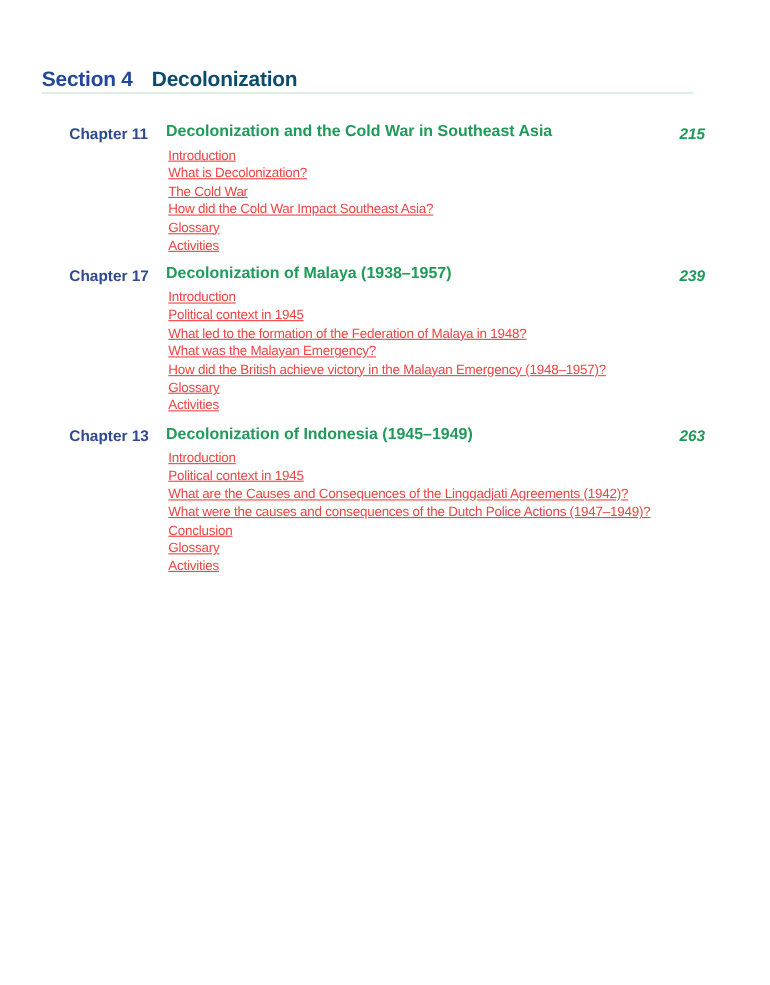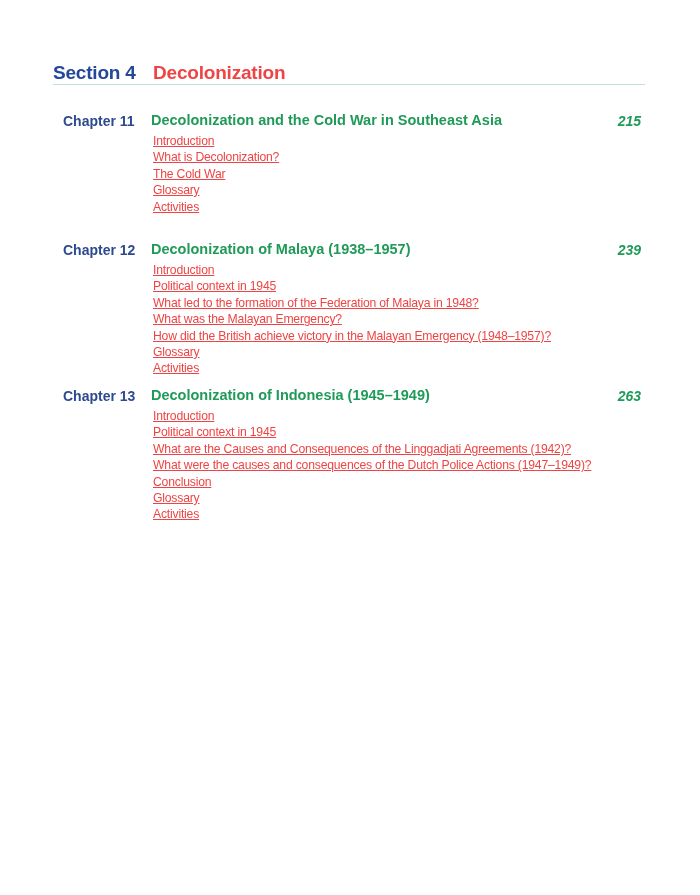--- a/index.html
+++ b/index.html
@@ -1,30 +1,30 @@
 <!DOCTYPE html>
 <html><head>
 <meta charset="utf-8">
 <style>
   html, body { margin: 0; padding: 0; background: #ffffff; }
   body {
     width: 700px; height: 895px; position: relative; overflow: hidden;
     font-family: "Liberation Sans", "DejaVu Sans", sans-serif;
   }
   .section-header {
-    position: absolute; left: 53px; top: 60px; width: 592px; height: 24px;
+    position: absolute; left: 38px; top: 60px; width: 592px; height: 24px;
     border-bottom: 1.5px solid #bfe3d0;
   }
   .section-num {
     position: absolute; left: 0; top: 2px;
     font-size: 19px; font-weight: bold; color: #23479a; letter-spacing: -0.2px;
   }
   .section-title {
     position: absolute; left: 100px; top: 2px;
-    font-size: 19px; font-weight: bold; color: #ef4444; letter-spacing: -0.2px;
+    font-size: 19px; font-weight: bold; color: #0c4a6e; letter-spacing: -0.2px;
   }
   .chapter { position: absolute; left: 0; width: 700px; }
   .ch-label {
     position: absolute; left: 63px; top: 0;
     font-size: 14px; font-weight: bold; color: #2d4a8f;
   }
   .ch-title {
     position: absolute; left: 151px; top: -1px;
     font-size: 14.5px; font-weight: bold; color: #1f9a58;
   }
@@ -50,27 +50,28 @@
 </div>
 
 <div class="chapter" style="top:113px;">
   <span class="ch-label">Chapter 11</span>
   <span class="ch-title">Decolonization and the Cold War in Southeast Asia</span>
   <span class="ch-page">215</span>
   <ul class="ch-items">
     <li>Introduction</li>
     <li>What is Decolonization?</li>
     <li>The Cold War</li>
+    <li>How did the Cold War Impact Southeast Asia?</li>
     <li>Glossary</li>
     <li>Activities</li>
   </ul>
 </div>
 
 <div class="chapter" style="top:242px;">
-  <span class="ch-label">Chapter 12</span>
+  <span class="ch-label">Chapter 17</span>
   <span class="ch-title">Decolonization of Malaya (1938–1957)</span>
   <span class="ch-page">239</span>
   <ul class="ch-items">
     <li>Introduction</li>
     <li>Political context in 1945</li>
     <li>What led to the formation of the Federation of Malaya in 1948?</li>
     <li>What was the Malayan Emergency?</li>
     <li>How did the British achieve victory in the Malayan Emergency (1948–1957)?</li>
     <li>Glossary</li>
     <li>Activities</li>

